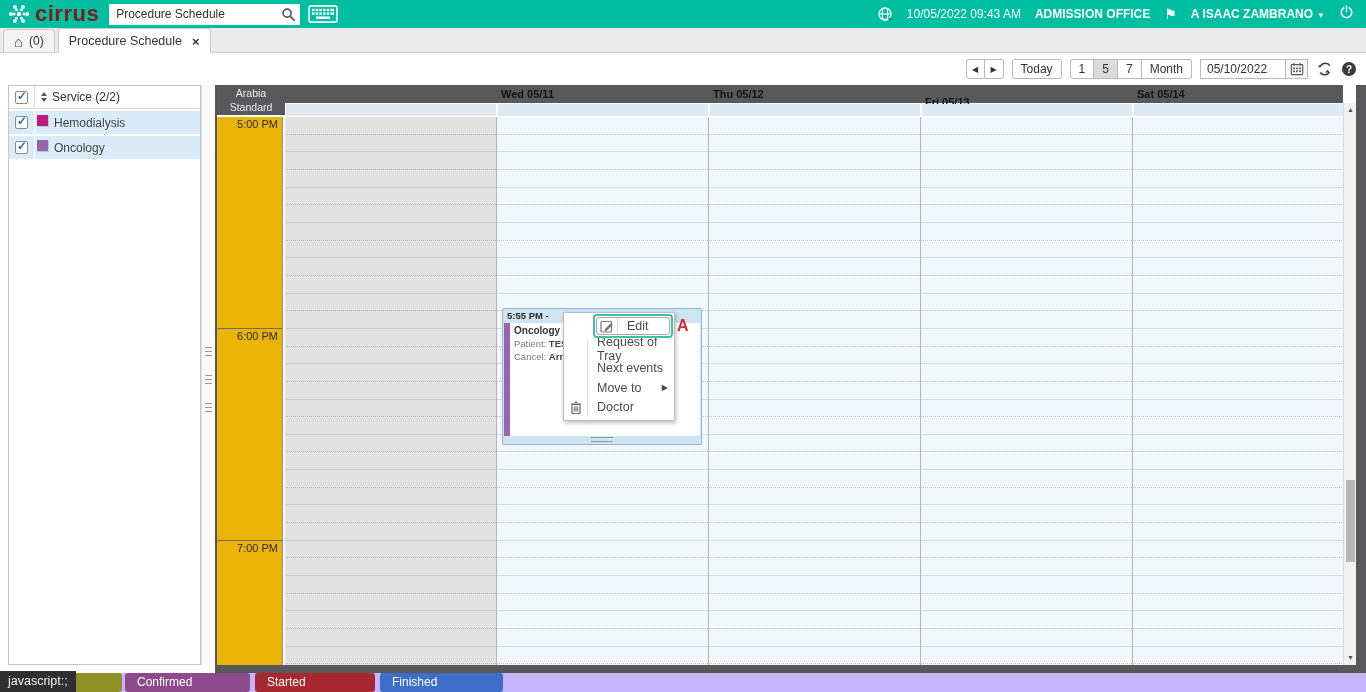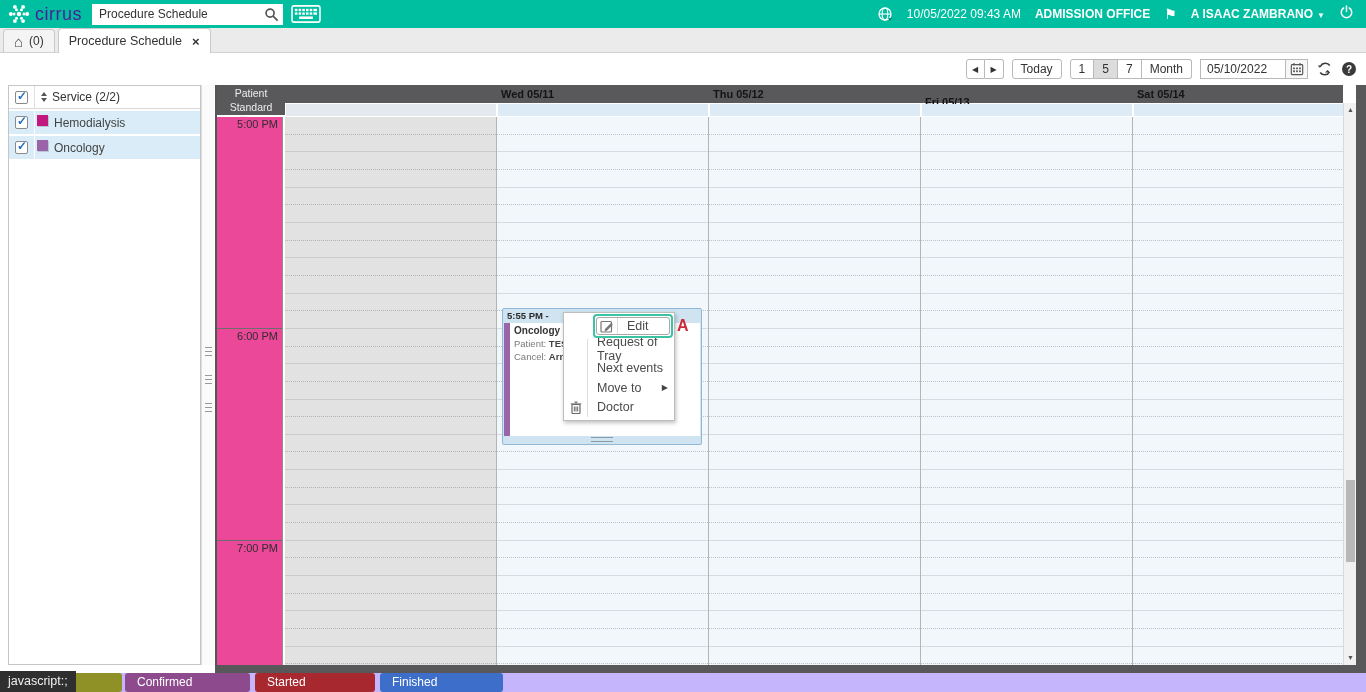--- a/index.html
+++ b/index.html
@@ -3,21 +3,21 @@
 <meta charset="utf-8">
 <style>
   * { box-sizing: border-box; margin: 0; padding: 0; }
   html,body { width:1366px; height:692px; overflow:hidden; background:#fff;
     font-family:"Liberation Sans", sans-serif; }
 
   
   .app-header { position:absolute; top:0; left:0; width:1366px; height:28px;
     background:#00bfa0; display:flex; align-items:center; z-index:10; }
   .logo { display:flex; align-items:center; gap:5px; padding:0 10px 0 8px; }
-  .logo-text { color:#4c1d95; font-weight:normal; font-size:18px; letter-spacing:.5px; }
+  .logo-text { color:#7f1d1d; font-weight:bold; font-size:22px; letter-spacing:.5px; }
   .search-wrap { display:flex; align-items:center; }
   .search-input { width:168px; height:21px; border:1px solid #fff; border-right:none;
     font-size:12px; padding:0 6px; color:#333; outline:none; }
   .search-btn { width:23px; height:21px; background:#fff; border:1px solid #fff;
     display:flex; align-items:center; justify-content:center; cursor:pointer; }
   .kbd-icon { margin-left:8px; display:flex; align-items:center; }
   .header-right { margin-left:auto; display:flex; align-items:center; gap:14px;
     padding-right:12px; color:#fff; font-size:12px; }
   .header-right .bold { font-weight:bold; }
   .caret { font-size:8px; margin-left:4px; }
@@ -99,21 +99,21 @@
   .tz-cell { position:absolute; top:0; left:0; width:68px; height:30px; background:#59595b;
     color:#ececec; font-size:10.5px; text-align:center; line-height:1.3; padding-top:2px; }
   .day-head { position:absolute; top:0; height:18px; width:212px; color:#141418;
     font-weight:bold; font-size:11px; line-height:18px; padding-left:4px; }
   .day-pill { position:absolute; left:2px; top:1px; right:4px; height:15px;
     background:#d8d8d8; border:1px solid #9e9e9e; border-radius:8px; color:#333;
     font-weight:normal; font-size:11px; line-height:13px; padding-left:7px; }
   .allday-cell { position:absolute; top:19px; height:12px; background:#dcebf6; }
   .allday-cell.disabled { background:#e3e9ee; }
   .cal-grid { position:absolute; top:32px; left:0; width:1128px; height:548px; overflow:hidden; }
-  .gutter { position:absolute; left:0; top:0; width:66px; height:548px; background:#ec4899;
+  .gutter { position:absolute; left:0; top:0; width:66px; height:548px; background:#eab308;
     border-right:1px solid #909090; }
   .hour-cell { height:212px; border-bottom:1px solid #6d6d6d; font-size:11px; color:#2e2e2e;
     text-align:right; padding:1px 4px 0 0; }
   .day-col { position:absolute; top:0; height:636px; width:212px;
     border-right:1px solid #b4b4b4; background:#f1f7fb; }
   .day-col.disabled { background:#e2e2e2; }
   .slot { height:17.667px; }
   .slot.dotted { border-bottom:1px dotted #b9c2c9; }
   .slot.solid { border-bottom:1px solid #d5dbe0; }
   .day-col.disabled .slot.dotted { border-bottom-color:#b3b3b3; }
@@ -335,21 +335,21 @@
 
 <div class="splitter">
   <div class="grip" style="top:262px;"></div>
   <div class="grip" style="top:290px;"></div>
   <div class="grip" style="top:318px;"></div>
 </div>
 
 <div class="calendar">
   <div class="cal-band"></div>
   <div class="tz-cell">
-    <div>Patient</div>
+    <div>Arabia</div>
     <div>Standard Time</div>
   </div>
   <div id="day-headers">
       <div class="day-head" style="left: 68px; margin-top: 32px;">
         <div class="day-pill">Tue 05/10</div>
       </div>
       <div class="day-head" style="left: 280px;">Wed 05/11</div>
       <div class="day-head" style="left: 492px;">Thu 05/12</div>
       <div class="day-head" style="left: 704px; margin-top: 8px;">Fri 05/13</div>
       <div class="day-head" style="left: 916px;">Sat 05/14</div>

